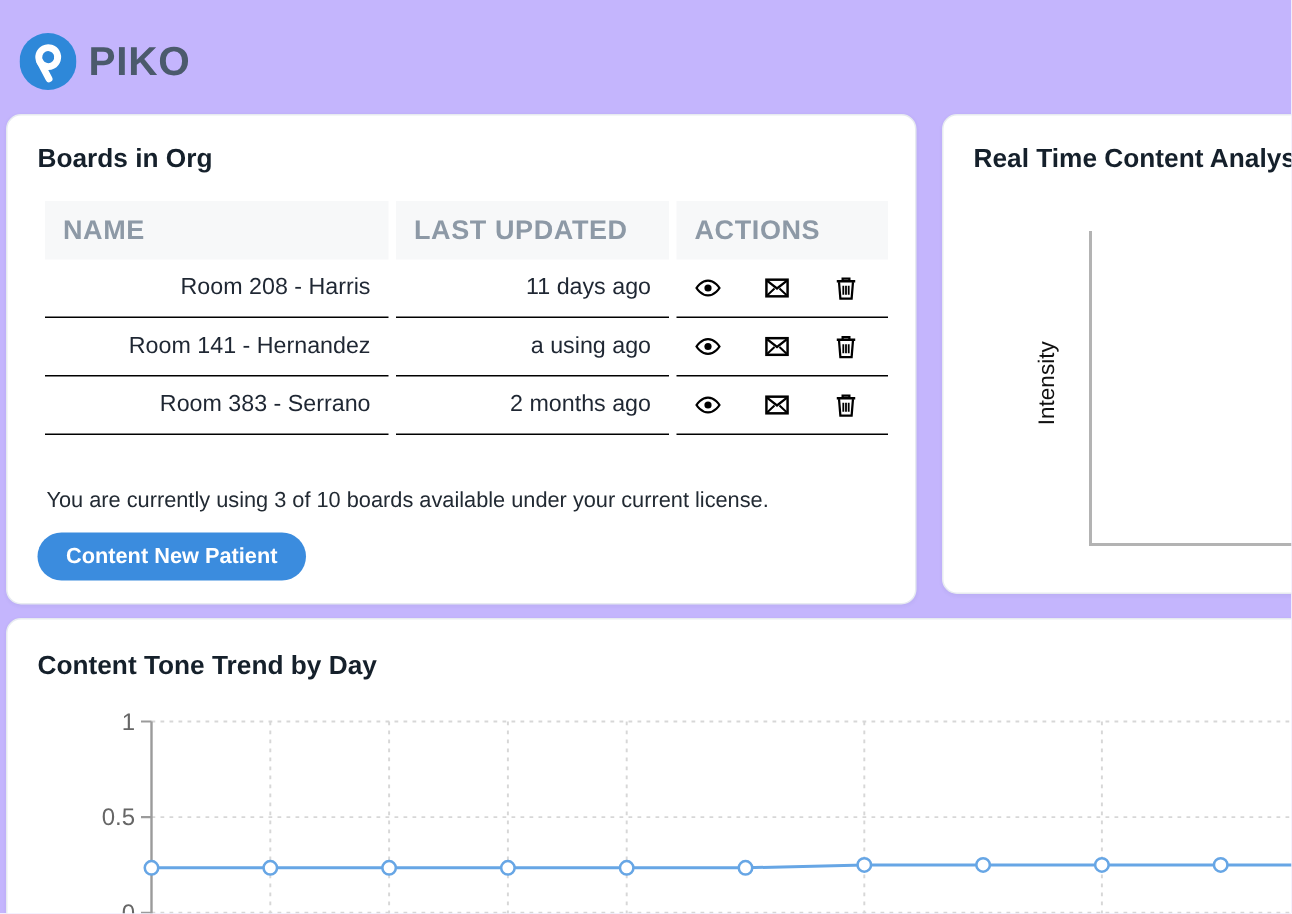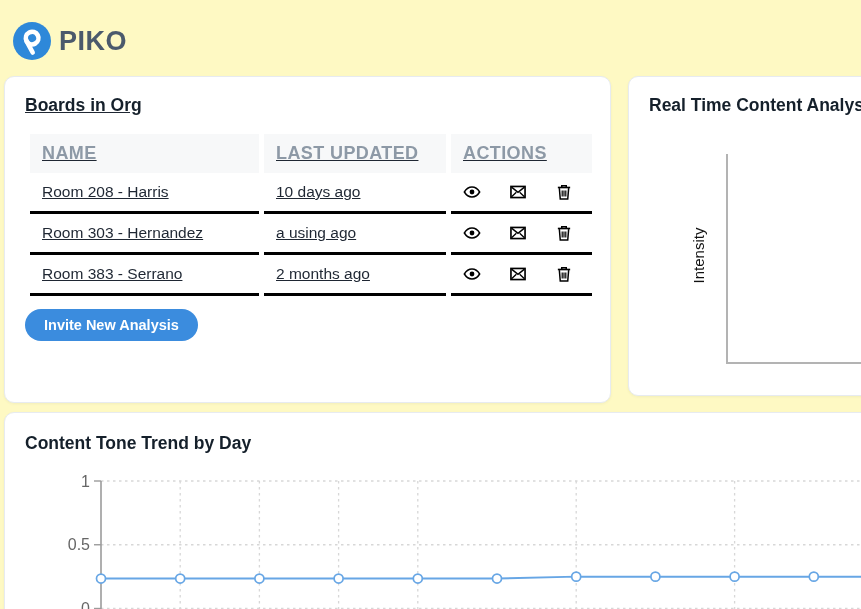--- a/index.html
+++ b/index.html
@@ -1,37 +1,37 @@
 <!DOCTYPE html>
 <html><head>
 <meta charset="utf-8">
 <style>
   html,body{margin:0;padding:0;background:#fff;}
-  .page{position:relative;width:861px;height:609px;overflow:hidden;background:#fef9c3;
+  .page{position:relative;width:861px;height:609px;overflow:hidden;background:#c4b5fd;
         font-family:"Liberation Sans", sans-serif;color:#1f2733;}
 
   
   .app-header{position:absolute;left:13px;top:22px;display:flex;align-items:center;gap:8px;}
   .brand-text{font-size:27px;font-weight:700;color:#4b5a6c;letter-spacing:.5px;}
 
   
   .card{position:absolute;background:#fff;border:1px solid #e7ebf0;border-radius:10px;
         box-shadow:0 1px 3px rgba(20,30,50,.05);box-sizing:border-box;padding:18px 20px;}
   .card h2{margin:0;font-size:17.5px;font-weight:700;color:#15202b;}
 
-  .card-boards{left:4px;top:76px;width:607px;height:327px;text-decoration:underline;}
+  .card-boards{left:4px;top:76px;width:607px;height:327px;}
   .card-realtime{left:628px;top:76px;width:608px;height:320px;}
   .card-trend{left:4px;top:412px;width:1240px;height:250px;padding:20px 20px;}
 
   
   table.boards{margin-top:18px;border-collapse:separate;border-spacing:5px 0;table-layout:fixed;width:572px;}
   table.boards th{background:#f7f8f9;color:#8d99a6;font-size:18px;font-weight:700;
       text-transform:uppercase;letter-spacing:.4px;text-align:left;padding:9px 12px;height:15px;}
   table.boards col.c-name{width:229px;} table.boards col.c-upd{width:182px;} table.boards col.c-act{width:141px;}
-  table.boards td{border-bottom:3px solid #000000;padding:10px 12px;font-size:15.5px;color:#1f2733;height:18px;}
+  table.boards td{border-bottom:1px solid #000000;padding:10px 12px;font-size:15.5px;color:#1f2733;height:18px;text-align:right;}
   td.actions-cell{padding-left:26px;}
   .actions-wrap{display:flex;gap:28px;align-items:center;}
   .icon-btn{background:none;border:none;padding:0;margin:0;cursor:pointer;line-height:0;}
   .icon-btn svg{display:block;}
 
   .license-note{margin:36px 0 0 6px;font-size:14.5px;color:#222a33;}
   .invite-btn{margin:13px 0 0 0;display:inline-block;background:#3b8cde;color:#fff;border:none;
       border-radius:16px;padding:8px 19px;font-size:14.5px;font-weight:600;
       font-family:"Liberation Sans",sans-serif;cursor:pointer;}
 
@@ -74,21 +74,21 @@
       <thead>
         <tr>
           <th>NAME</th>
           <th>LAST UPDATED</th>
           <th>ACTIONS</th>
         </tr>
       </thead>
       <tbody id="boards-tbody">
           <tr>
             <td>Room 208 - Harris</td>
-            <td>10 days ago</td>
+            <td>11 days ago</td>
             <td class="actions-cell">
               <div class="actions-wrap">
                 <button class="icon-btn"><span><svg viewBox="0 0 24 24" width="18" height="18">
                       <path d="M1.8 12S5.8 5.4 12 5.4 22.2 12 22.2 12 18.2 18.6 12 18.6 1.8 12 1.8 12z" fill="none" stroke="#000" stroke-width="2"></path>
                       <circle cx="12" cy="12" r="3.2" fill="#000"></circle>
                     </svg></span></button>
                 <button class="icon-btn"><span><svg viewBox="0 0 24 24" width="18" height="18">
                       <rect x="2.6" y="4.6" width="18.8" height="14.8" fill="none" stroke="#000" stroke-width="2.2"></rect>
                       <path d="M3.4 5.6l8.6 6.8 8.6-6.8" fill="none" stroke="#000" stroke-width="2"></path>
                       <path d="M3.4 18.4l6.4-6M20.6 18.4l-6.4-6" fill="none" stroke="#000" stroke-width="1.8"></path>
@@ -96,21 +96,21 @@
                 <button class="icon-btn"><span><svg viewBox="0 0 24 24" width="18" height="18">
                       <path d="M3.8 6h16.4" stroke="#000" stroke-width="2.2"></path>
                       <path d="M9 6V3.6h6V6" fill="none" stroke="#000" stroke-width="2"></path>
                       <path d="M5.8 6.8L7 21.4h10L18.2 6.8" fill="none" stroke="#000" stroke-width="2"></path>
                       <path d="M9.6 10v8M12 10v8M14.4 10v8" stroke="#000" stroke-width="1.6"></path>
                     </svg></span></button>
               </div>
             </td>
           </tr>
           <tr>
-            <td>Room 303 - Hernandez</td>
+            <td>Room 141 - Hernandez</td>
             <td>a using ago</td>
             <td class="actions-cell">
               <div class="actions-wrap">
                 <button class="icon-btn"><span><svg viewBox="0 0 24 24" width="18" height="18">
                       <path d="M1.8 12S5.8 5.4 12 5.4 22.2 12 22.2 12 18.2 18.6 12 18.6 1.8 12 1.8 12z" fill="none" stroke="#000" stroke-width="2"></path>
                       <circle cx="12" cy="12" r="3.2" fill="#000"></circle>
                     </svg></span></button>
                 <button class="icon-btn"><span><svg viewBox="0 0 24 24" width="18" height="18">
                       <rect x="2.6" y="4.6" width="18.8" height="14.8" fill="none" stroke="#000" stroke-width="2.2"></rect>
                       <path d="M3.4 5.6l8.6 6.8 8.6-6.8" fill="none" stroke="#000" stroke-width="2"></path>
@@ -143,21 +143,22 @@
                       <path d="M3.8 6h16.4" stroke="#000" stroke-width="2.2"></path>
                       <path d="M9 6V3.6h6V6" fill="none" stroke="#000" stroke-width="2"></path>
                       <path d="M5.8 6.8L7 21.4h10L18.2 6.8" fill="none" stroke="#000" stroke-width="2"></path>
                       <path d="M9.6 10v8M12 10v8M14.4 10v8" stroke="#000" stroke-width="1.6"></path>
                     </svg></span></button>
               </div>
             </td>
           </tr>
         </tbody>
     </table>
-    <button class="invite-btn">Invite New Analysis</button>
+    <p class="license-note">You are currently using 3 of 10 boards available under your current license.</p>
+    <button class="invite-btn">Content New Patient</button>
   </section>
 
   <section class="card card-realtime">
     <h2>Real Time Content Analysis</h2>
     <div class="rt-chart">
       <div class="rt-ylabel">Intensity</div>
       <div class="rt-yaxis"></div>
       <div class="rt-xaxis"></div>
     </div>
   </section>

